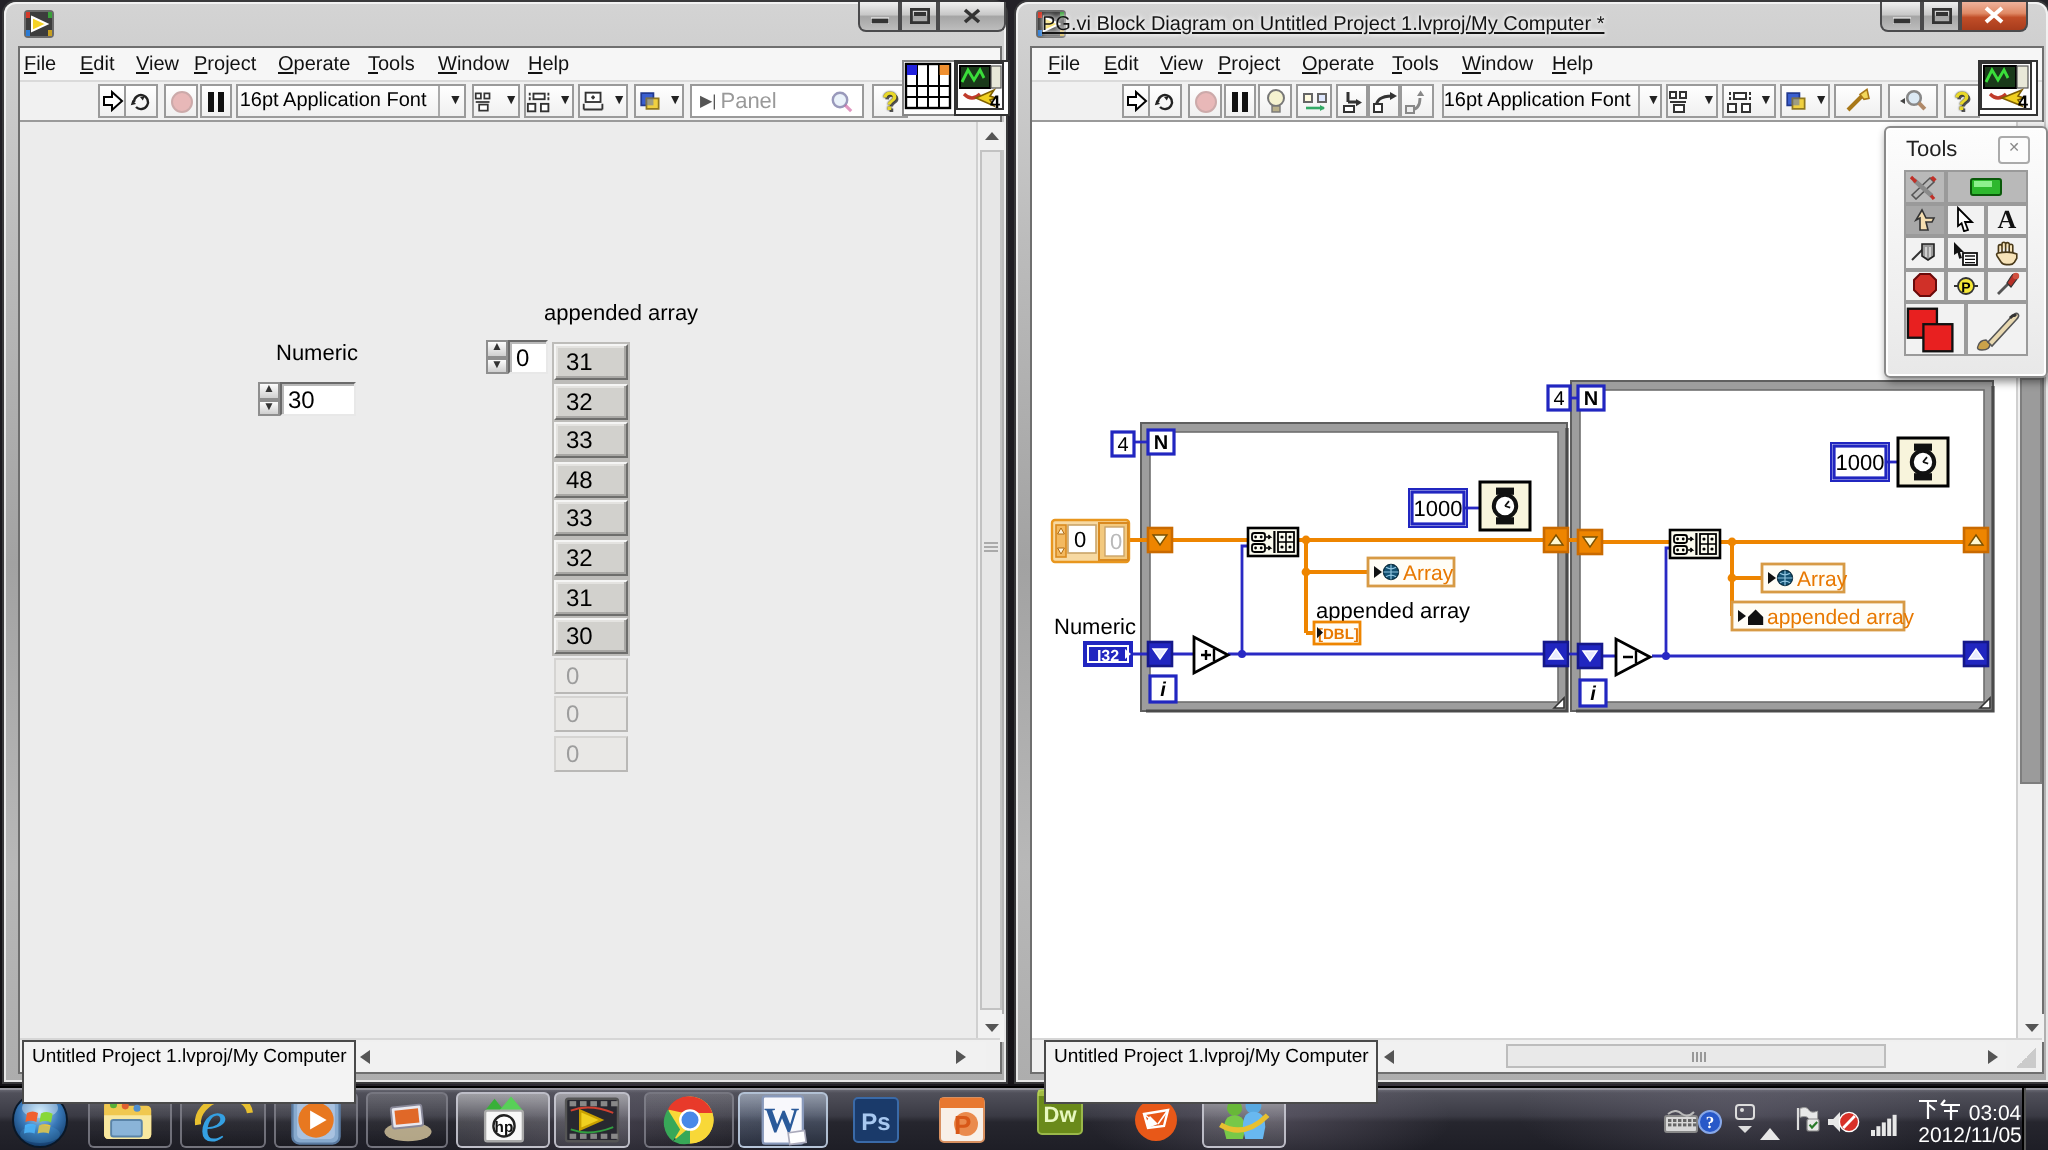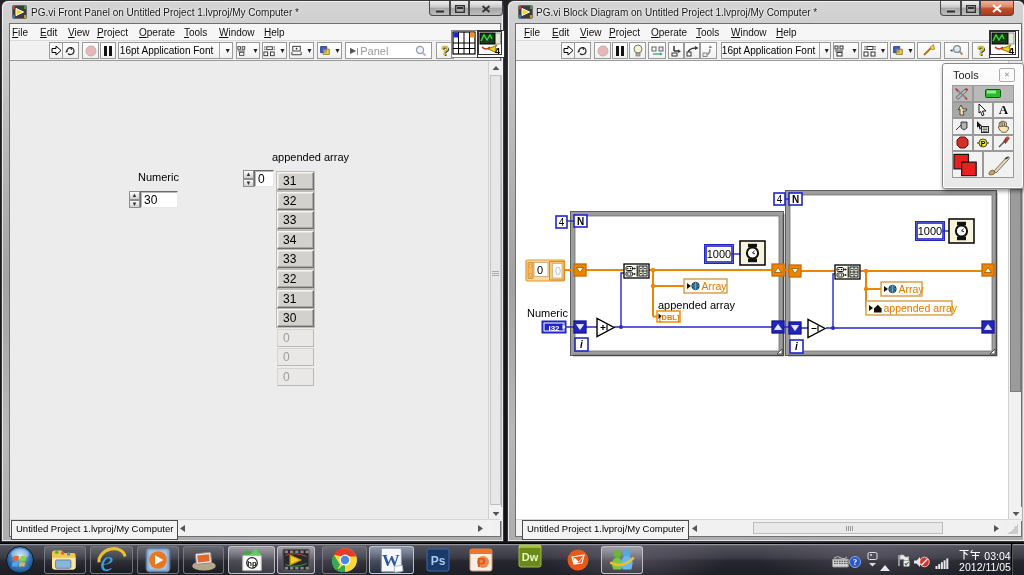--- a/index.html
+++ b/index.html
@@ -24,21 +24,21 @@
  border:1px solid #6f6f6f;box-sizing:border-box;}
 .menubar{position:absolute;left:0;right:0;top:0;height:17px;background:#f6f6f6;
  border-bottom:1px solid #dadada;box-sizing:border-box;font-size:10px;color:#111;}
 .menubar span{position:absolute;top:3px;}
 .toolbar{position:absolute;left:0;right:0;top:17px;height:20px;background:#f1f1f1;
  border-bottom:1px solid #9a9a9a;box-sizing:border-box;}
 .tb{position:absolute;top:1px;height:17px;box-sizing:border-box;
  background:linear-gradient(#ffffff,#f0f0f0);border:1px solid #9a9a9a;}
 u{text-decoration:underline;}
 .statusbox{position:absolute;z-index:3;font-size:9.5px;color:#000;background:#f3f3f3;
- border:1px solid #4a4a4a;padding:0 4px;white-space:nowrap;height:20px;line-height:15px;
+ border:1px solid #4a4a4a;padding:0 4px;white-space:nowrap;height:32px;line-height:15px;
  box-sizing:border-box;}
 .fpfield{position:absolute;background:#fff;border:1px solid #888;box-sizing:border-box;
  border-top-color:#6a6a6a;border-left-color:#6a6a6a;border-bottom-color:#e8e8e8;
  border-right-color:#e8e8e8;box-shadow:inset 1px 1px 0 #b9b9b9;
  font-size:12px;color:#000;padding:1px 0 0 3px;}
 .spin{position:absolute;width:11px;box-sizing:border-box;}
 .spin div{position:absolute;left:0;width:11px;height:50%;box-sizing:border-box;
  background:linear-gradient(#fdfdfd,#cfcfcf);border:1px solid #8e8e8e;
  color:#333;font-size:6px;line-height:7px;text-align:center;}
 .ael{position:absolute;width:37px;height:18px;box-sizing:border-box;background:#d2d1cd;
@@ -58,21 +58,20 @@
 <div class="win" style="left:2px;top:1px;width:501px;height:540px;">
 <div style="position:absolute;left:10px;top:4px;"><svg width="15" height="14" viewBox="0 0 15 14" style="">
         <rect x="0" y="0" width="15" height="14" rx="2" fill="#6a6a6a"></rect>
         <rect x="1" y="1" width="13" height="12" fill="#3c3c3c"></rect>
         <rect x="1" y="1" width="2" height="3" fill="#d43a2a"></rect>
         <rect x="1" y="10" width="2" height="3" fill="#2a7ad4"></rect>
         <rect x="12" y="1" width="2" height="3" fill="#3aa03a"></rect>
         <rect x="12" y="10" width="2" height="3" fill="#c8a020"></rect>
         <polygon points="4,3.5 11.5,7 4,10.5" fill="#f5d327" stroke="#fff" stroke-width="1"></polygon>
       </svg></div>
-<div class="titletext" style="left:29px;">PG.vi Front Panel on Untitled Project 1.lvproj/My Computer *</div>
 <div class="caps" style="left:427px;">
       <div class="cap first" style="width:21px;">
         <span class="capg"><svg width="9" height="6" viewBox="0 0 9 6" style="">
             <rect x="0" y="3" width="9" height="3" fill="#333" stroke="#eee" stroke-width="0.6"></rect>
           </svg></span>
       </div>
       <div class="cap" style="width:19px;">
         <span class="capg"><svg width="10" height="8" viewBox="0 0 10 8" style="">
             <rect x="0.7" y="0.7" width="8.6" height="6.6" fill="none" stroke="#333" stroke-width="1.4"></rect>
             <rect x="2" y="2" width="6" height="2" fill="#333"></rect>
@@ -193,21 +192,21 @@
         <div class="fpfield" style="left:130px;top:130px;width:38px;height:17px;">30</div>
         <div class="lab" style="left:262px;top:90px;">appended array</div>
         <div class="spin" style="left:233px;top:109px;height:17px;">
           <div style="top:0;">▲</div>
           <div style="bottom:0;">▼</div>
         </div>
         <div class="fpfield" style="left:244px;top:109px;width:20px;height:17px;">0</div>
         <div class="ael" style="left:267px;top:111px;">31</div>
         <div class="ael" style="left:267px;top:131px;">32</div>
         <div class="ael" style="left:267px;top:150px;">33</div>
-        <div class="ael" style="left:267px;top:170px;">34</div>
+        <div class="ael" style="left:267px;top:170px;">48</div>
         <div class="ael" style="left:267px;top:189px;">33</div>
         <div class="ael" style="left:267px;top:209px;">32</div>
         <div class="ael" style="left:267px;top:229px;">31</div>
         <div class="ael" style="left:267px;top:248px;">30</div>
         <div class="ael dim" style="left:267px;top:268px;">0</div>
         <div class="ael dim" style="left:267px;top:287px;">0</div>
         <div class="ael dim" style="left:267px;top:307px;">0</div>
       </div>
 <div class="sb" style="left:478px;top:37px;width:13px;height:460px;border-left:1px solid #d0d0d0;box-sizing:border-box;">
  <div class="sbbtn" style="left:0;top:0;width:13px;height:14px;">
@@ -239,21 +238,21 @@
 <div class="win" style="left:508px;top:1px;width:516px;height:540px;">
 <div style="position:absolute;left:10px;top:4px;"><svg width="15" height="14" viewBox="0 0 15 14" style="">
         <rect x="0" y="0" width="15" height="14" rx="2" fill="#6a6a6a"></rect>
         <rect x="1" y="1" width="13" height="12" fill="#3c3c3c"></rect>
         <rect x="1" y="1" width="2" height="3" fill="#d43a2a"></rect>
         <rect x="1" y="10" width="2" height="3" fill="#2a7ad4"></rect>
         <rect x="12" y="1" width="2" height="3" fill="#3aa03a"></rect>
         <rect x="12" y="10" width="2" height="3" fill="#c8a020"></rect>
         <polygon points="4,3.5 11.5,7 4,10.5" fill="#f5d327" stroke="#fff" stroke-width="1"></polygon>
       </svg></div>
-<div class="titletext" style="left:28px;">PG.vi Block Diagram on Untitled Project 1.lvproj/My Computer *</div>
+<div class="titletext" style="left:13px;text-decoration:underline;">PG.vi Block Diagram on Untitled Project 1.lvproj/My Computer *</div>
 <div class="caps" style="left:432px;">
       <div class="cap first" style="width:21px;">
         <span class="capg"><svg width="9" height="6" viewBox="0 0 9 6" style="">
             <rect x="0" y="3" width="9" height="3" fill="#333" stroke="#eee" stroke-width="0.6"></rect>
           </svg></span>
       </div>
       <div class="cap" style="width:19px;">
         <span class="capg"><svg width="10" height="8" viewBox="0 0 10 8" style="">
             <rect x="0.7" y="0.7" width="8.6" height="6.6" fill="none" stroke="#333" stroke-width="1.4"></rect>
             <rect x="2" y="2" width="6" height="2" fill="#333"></rect>

